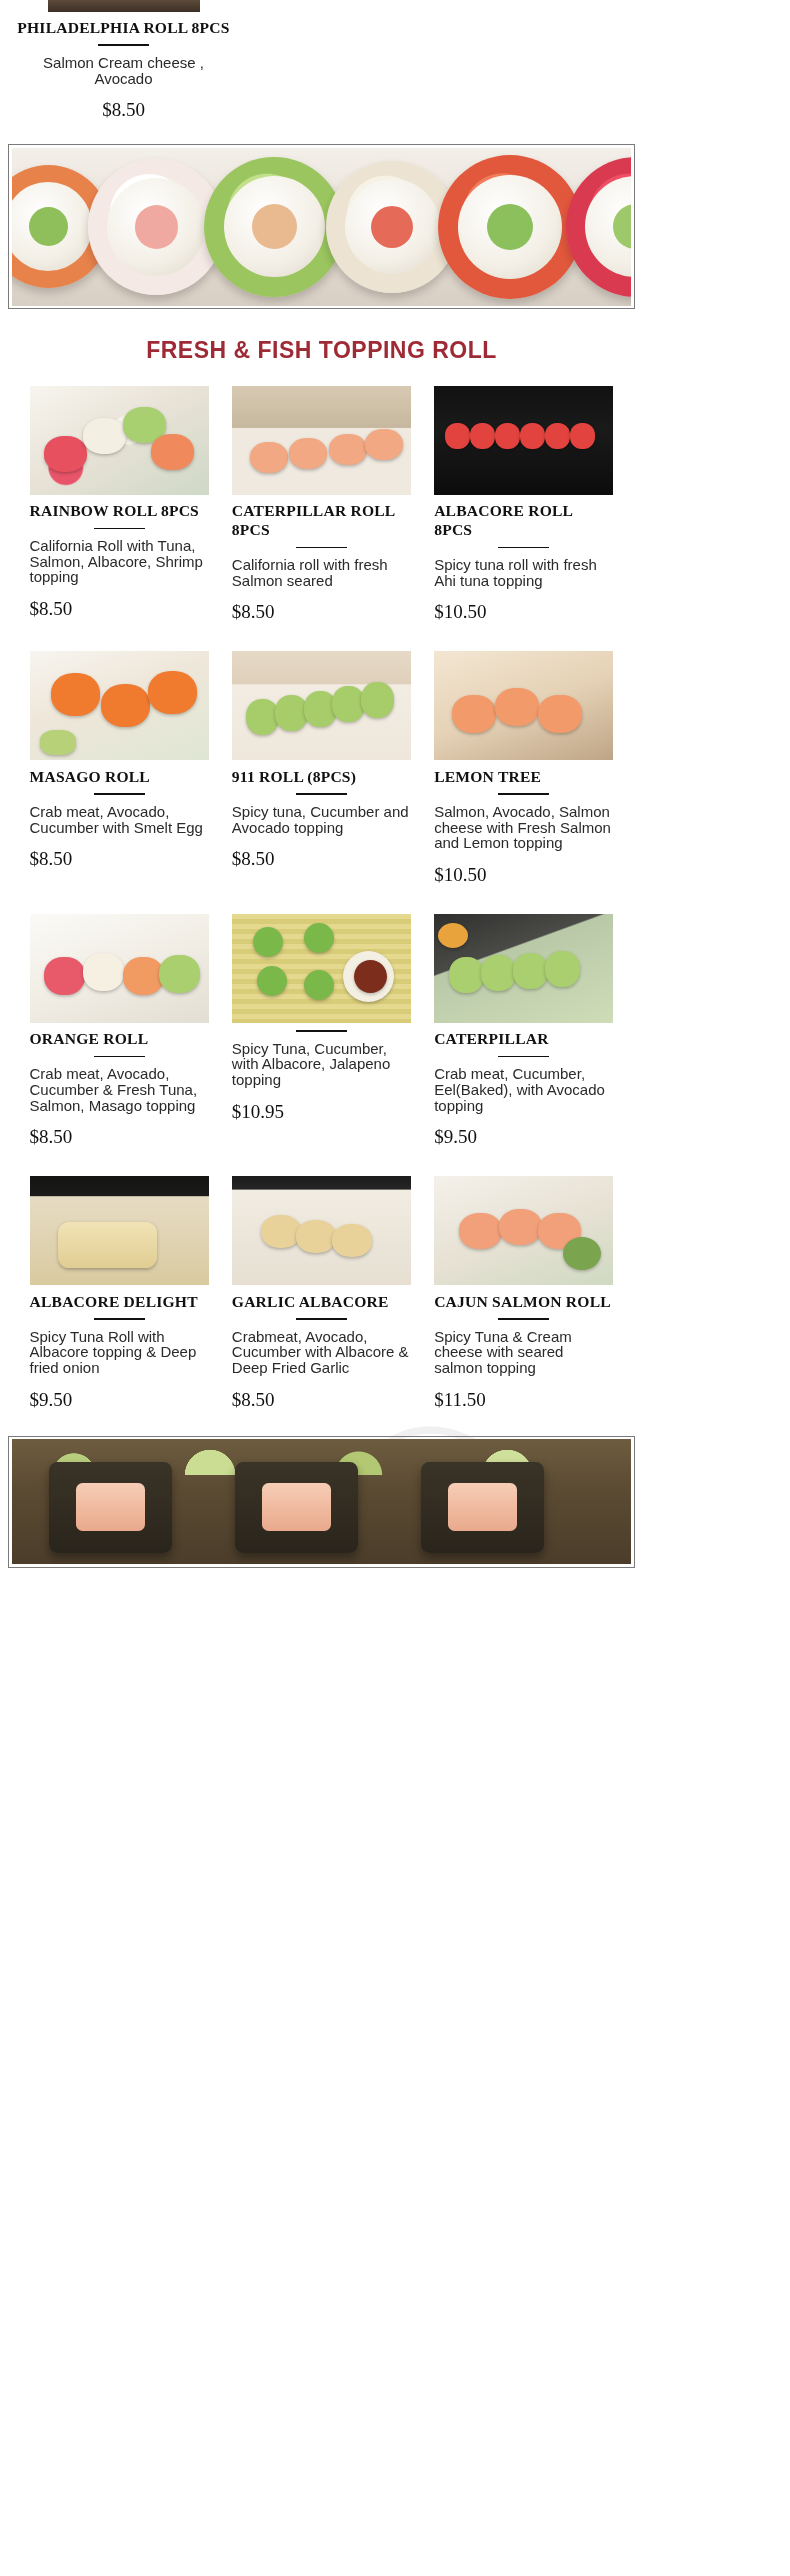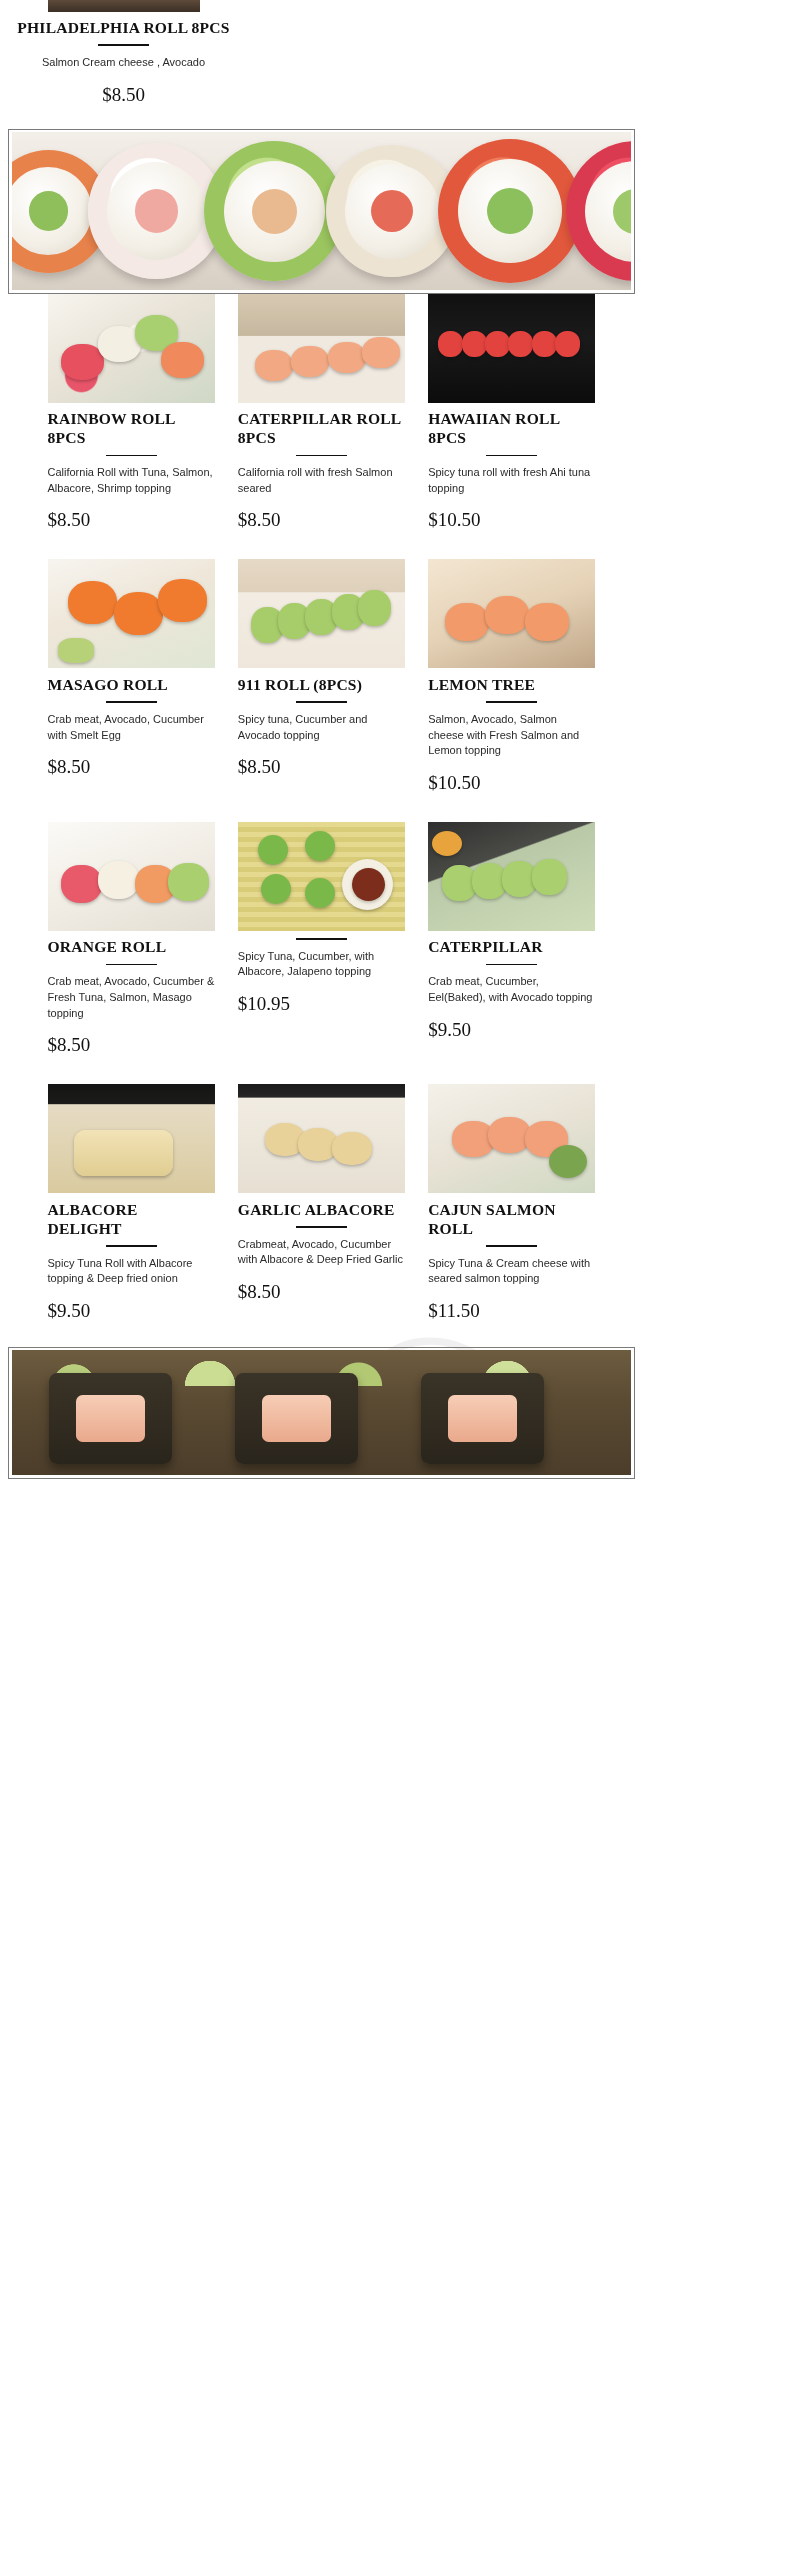--- a/index.html
+++ b/index.html
@@ -49,21 +49,21 @@
     letter-spacing: 0.2px;
     margin: 6.6px 0 0 0;
   }
   .rule {
     width: 51px;
     height: 1.6px;
     background: #111;
     margin: 7.4px auto 9px auto;
   }
   .item-desc {
-    font-size: 11px;
+    font-size: 15px;
     line-height: 15.6px;
     color: #2a2a2a;
     margin: 0 auto;
     max-width: 206px;
   }
   .item-price {
     font-family: "Liberation Serif", serif;
     font-size: 19px;
     color: #111;
     margin-top: 13px;
@@ -124,21 +124,21 @@
     letter-spacing: 0.5px;
     margin: 28px 0 21.4px 0;
   }
 
   
   .grid {
     display: grid;
     grid-template-columns: repeat(3, 1fr);
     column-gap: 0;
     row-gap: 28px;
-    padding: 0 36px;
+    padding: 0 18px;
     box-sizing: border-box;
   }
   .cell {
     padding: 0 11.5px;
     box-sizing: border-box;
   }
   .photo {
     width: 100%;
     height: 109px;
     overflow: hidden;
@@ -290,20 +290,21 @@
             <div class="core" style="background:#9ec96a;"></div>
           </div>
         <div class="sushi" style="width:136px;height:136px;margin-left:-16.5px;background:radial-gradient(circle at 45% 40%,#b8db84 0 34%,#93bf5a 35% 100%);">
             <div class="rice"></div>
             <div class="core" style="background:#edd9b5;"></div>
           </div>
       </div>
     </div>
   </div>
 
+  <div class="section-heading">FRESH &amp; FISH TOPPING ROLL</div>
 
   <div class="grid">
 
     <div class="cell">
       <div class="photo ph-rainbow">
         <div class="roll" style="left:8%;top:46%;width:43px;height:36px;background:#e6505f;"></div>
         <div class="roll" style="left:30%;top:30%;width:43px;height:36px;background:#f3efe3;"></div>
         <div class="roll" style="left:52%;top:20%;width:43px;height:36px;background:#a8cf70;"></div>
         <div class="roll" style="left:68%;top:44%;width:43px;height:36px;background:#f08a5c;"></div>
       </div>
@@ -328,21 +329,21 @@
 
     <div class="cell">
       <div class="photo ph-hawaiian">
         <div class="roll" style="left:6%;top:34%;width:25px;height:26px;background:#e2433e;"></div>
         <div class="roll" style="left:20%;top:34%;width:25px;height:26px;background:#e2433e;"></div>
         <div class="roll" style="left:34%;top:34%;width:25px;height:26px;background:#e2433e;"></div>
         <div class="roll" style="left:48%;top:34%;width:25px;height:26px;background:#e2433e;"></div>
         <div class="roll" style="left:62%;top:34%;width:25px;height:26px;background:#e2433e;"></div>
         <div class="roll" style="left:76%;top:34%;width:25px;height:26px;background:#e2433e;"></div>
       </div>
-      <div class="item-title">HAWAIIAN ROLL 8PCS</div>
+      <div class="item-title">ALBACORE ROLL 8PCS</div>
       <div class="rule"></div>
       <div class="item-desc">Spicy tuna roll with fresh Ahi tuna topping</div>
       <div class="item-price">$10.50</div>
     </div>
 
     <div class="cell">
       <div class="photo ph-masago">
         <div class="roll" style="left:12%;top:20%;width:49px;height:43px;background:#f07b2f;"></div>
         <div class="roll" style="left:40%;top:30%;width:49px;height:43px;background:#f07b2f;"></div>
         <div class="roll" style="left:66%;top:18%;width:49px;height:43px;background:#f07b2f;"></div>

